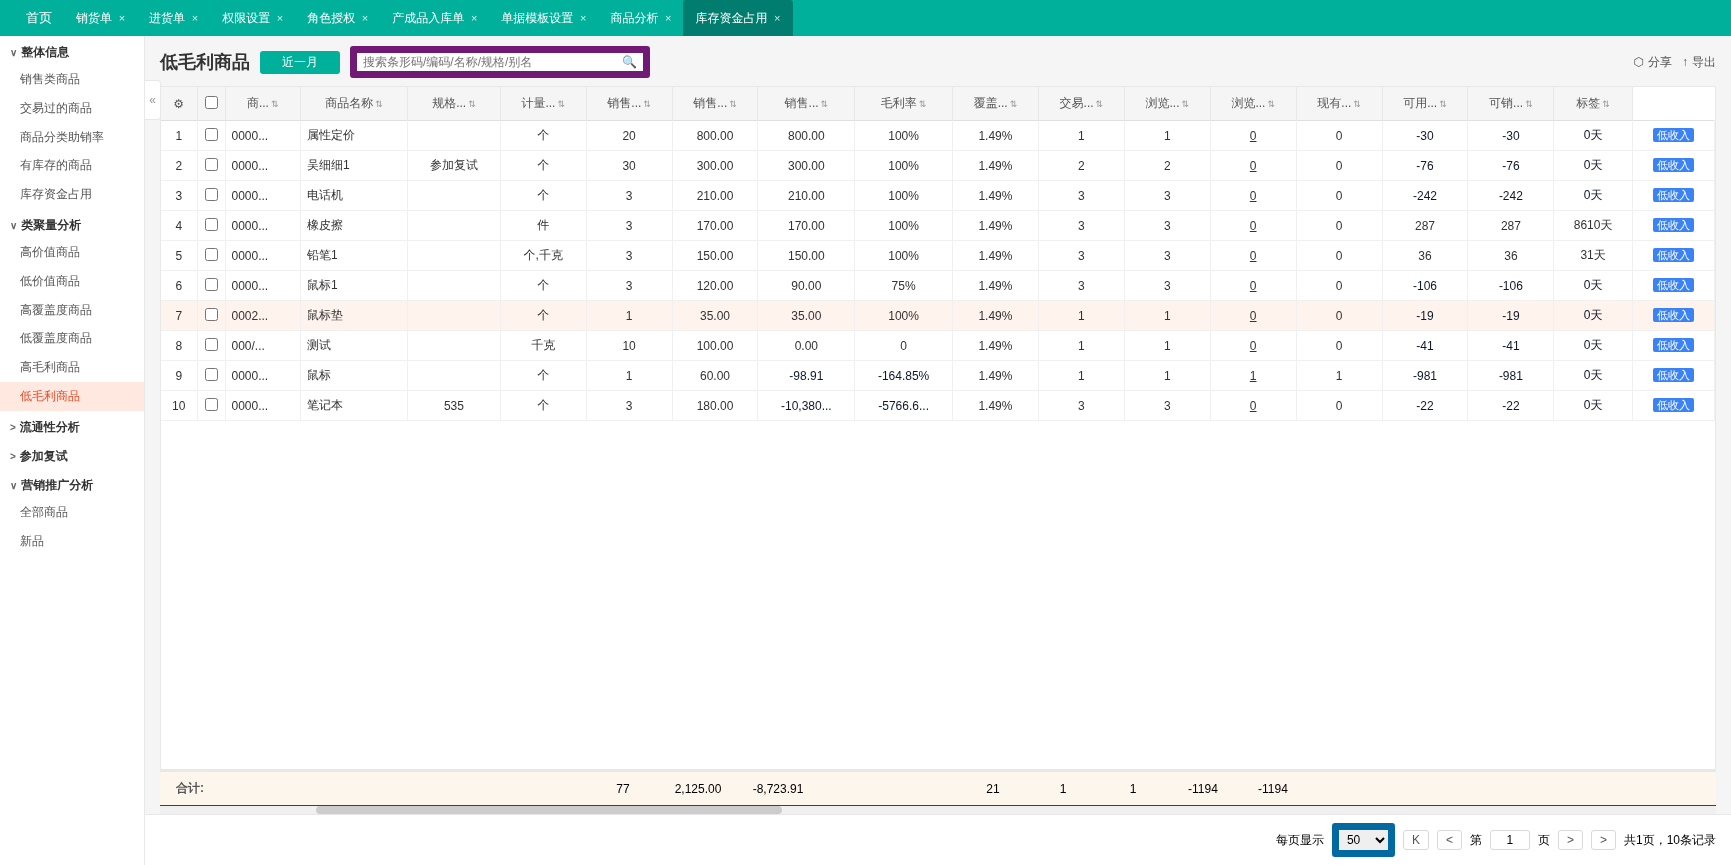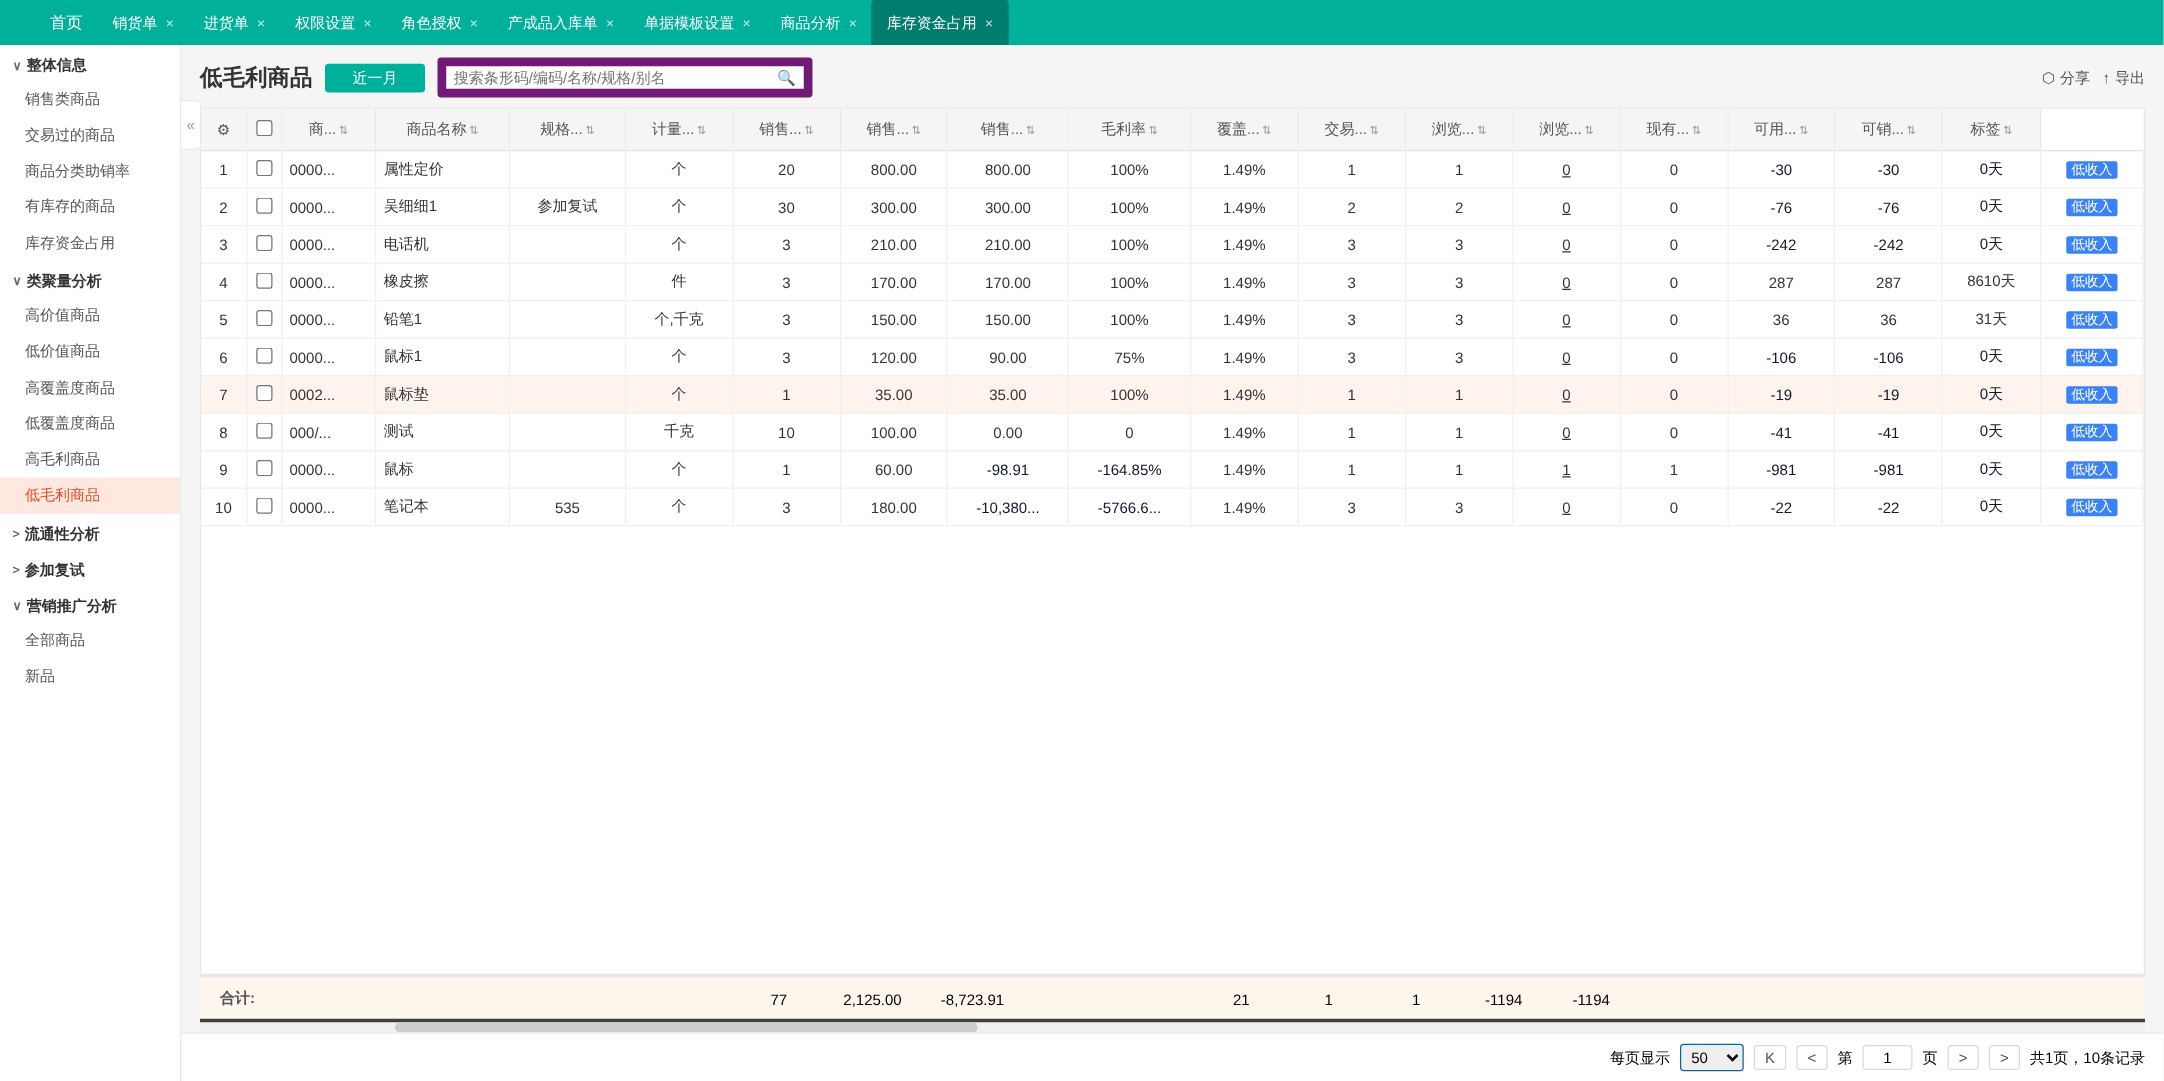--- a/index.html
+++ b/index.html
@@ -4,21 +4,21 @@
   <style>
     * { box-sizing: border-box; margin: 0; padding: 0; font-family: 'Microsoft YaHei', Arial, sans-serif; font-size: 12px; }
     body { background: #f5f5f5; overflow: hidden; }
 
     
     .top-nav {
       background: #00b09b;
       display: flex;
       align-items: center;
       height: 36px;
-      padding: 0 28px;
+      padding: 0 14px;
     }
     .top-nav-item {
       color: #fff;
       padding: 0 12px;
       height: 36px;
       line-height: 36px;
       cursor: pointer;
       font-size: 13px;
       white-space: nowrap;
     }
@@ -204,43 +204,43 @@
       padding: 1px 4px;
       font-size: 11px;
     }
     .val-red { color: #0f172a; }
     .underline { text-decoration: underline; cursor: pointer; }
 
     
     .table-footer {
       background: #fdf6ec;
       border-top: 2px solid #e8e8e8;
-      border-bottom: 3px solid #404040;
-      display: flex;
-      align-items: flex-end;
+      border-bottom: 1px solid #404040;
+      display: flex;
+      align-items: center;
       padding: 8px 6px;
       font-size: 12px;
       flex-shrink: 0;
       margin: 0 15px;
     }
     .footer-label { color: #555; margin-left: 10px; font-weight: bold; }
 
     
     .pagination-bar {
       display: flex;
       align-items: center;
       justify-content: flex-end;
       padding: 8px 15px;
       background: #fff;
       border-top: 1px solid #e8e8e8;
       gap: 8px;
       font-size: 12px;
     }
     .pagination-bar select {
-      border: 1px solid #0369a1;
+      border: 7px solid #0369a1;
       border-radius: 3px;
       padding: 2px 4px;
       font-size: 12px;
     }
     .page-btn {
       border: 1px solid #d9d9d9;
       background: #fff;
       padding: 2px 8px;
       cursor: pointer;
       border-radius: 3px;

